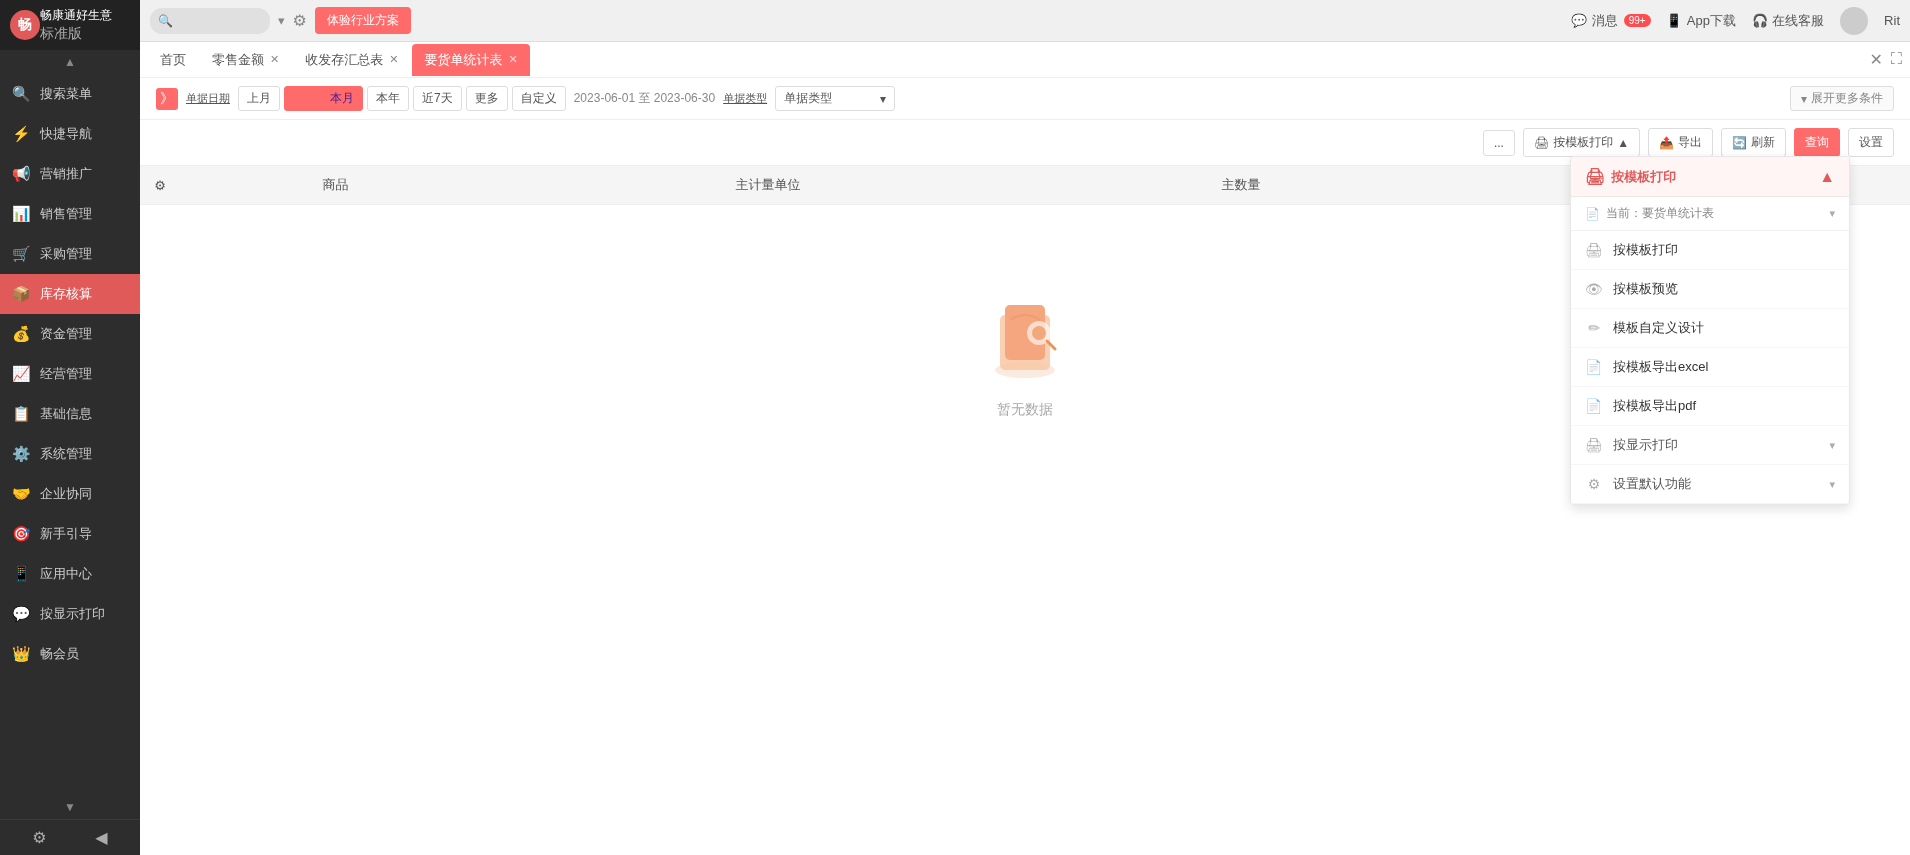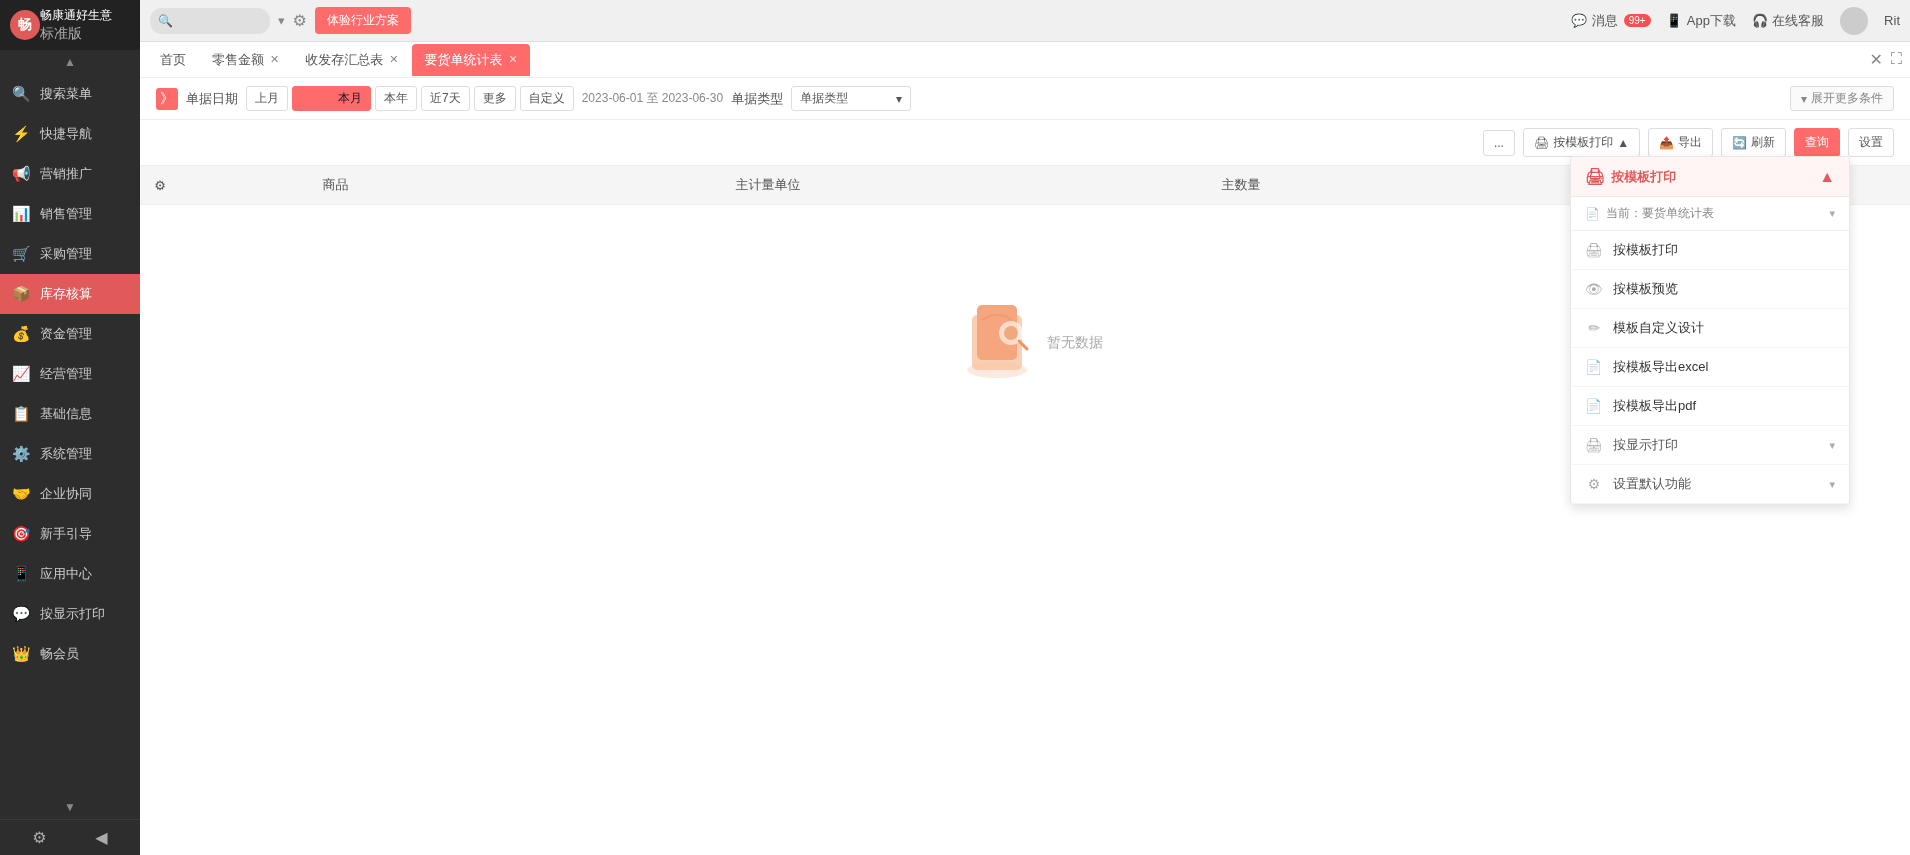--- a/index.html
+++ b/index.html
@@ -142,27 +142,27 @@
       border-bottom: 1px solid #eee;
     }
     .filter-expand-btn {
       background: #ff6b6b; color: white;
       border: none; border-radius: 3px;
       width: 22px; height: 22px;
       font-size: 14px; cursor: pointer;
       display: flex; align-items: center; justify-content: center;
       flex-shrink: 0;
     }
-    .filter-label { color: #555; font-size: 13px; white-space: nowrap; }
+    .filter-label { color: #555; font-size: 11px; white-space: nowrap; text-decoration: underline; }
     .filter-date-group { display: flex; align-items: center; gap: 4px; }
     .filter-date-btn {
       padding: 3px 8px; border: 1px solid #ddd; border-radius: 3px;
       background: #fff; font-size: 12px; cursor: pointer; color: #555;
     }
-    .filter-date-btn.active { background: #ff6b6b; color: #0f172a; border-color: #ff6b6b; padding-left: 45px; }
+    .filter-date-btn.active { background: #ff6b6b; color: #4c1d95; border-color: #ff6b6b; padding-left: 45px; }
     .filter-date-range { font-size: 12px; color: #888; }
     .filter-select {
       display: flex; align-items: center;
       border: 1px solid #ddd; border-radius: 3px;
       padding: 3px 8px; background: #fff; font-size: 12px;
       color: #555; min-width: 120px; justify-content: space-between;
       cursor: pointer;
     }
     .filter-right { margin-left: auto; display: flex; align-items: center; gap: 8px; }
     .filter-more-btn {
@@ -187,21 +187,21 @@
       font-weight: normal; font-size: 13px;
       padding: 10px 12px;
       border-bottom: 1px solid #eee;
       text-align: center;
       white-space: nowrap;
     }
     .data-table th:first-child { width: 40px; text-align: center; }
 
     
     .empty-state {
-      display: flex; flex-direction: row;
+      display: flex; flex-direction: column;
       align-items: center; justify-content: center;
       padding: 80px 0; color: #aaa; font-size: 14px;
     }
     .empty-icon {
       width: 100px; height: 100px;
       margin-bottom: 16px;
     }
 
     
     .action-bar {

